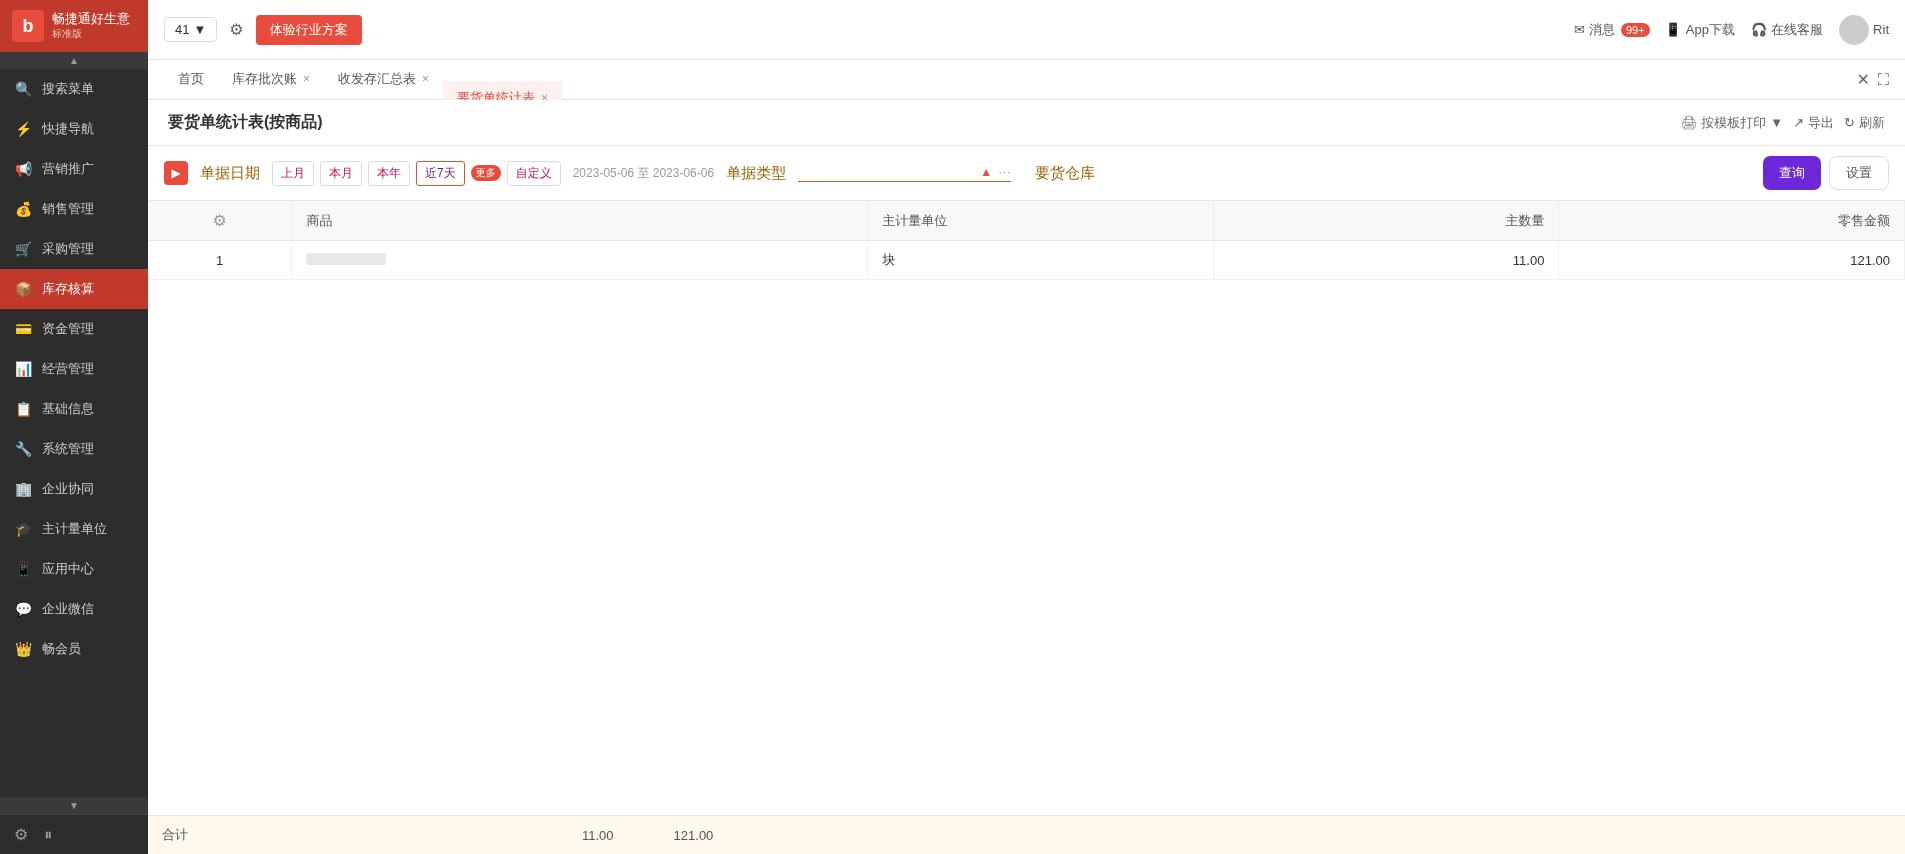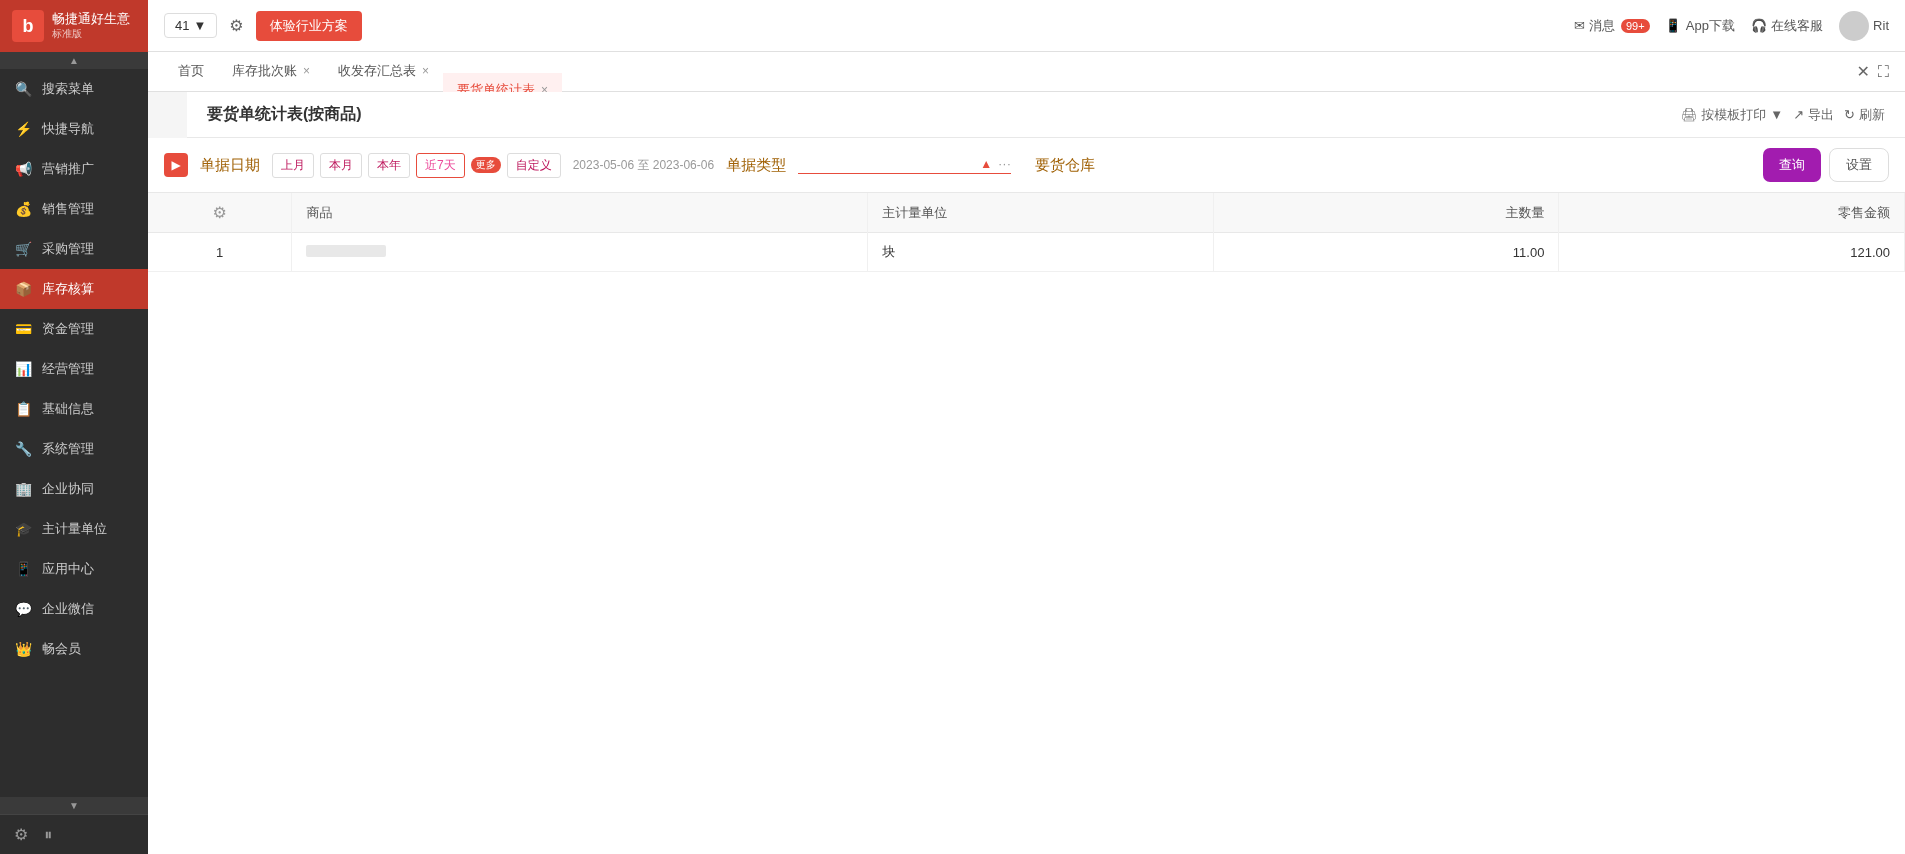--- a/index.html
+++ b/index.html
@@ -89,21 +89,21 @@
       flex-direction: column;
       overflow: hidden;
     }
 
     
     .topbar {
       background: white;
       display: flex;
       align-items: center;
       padding: 0 16px;
-      height: 52px;
+      height: 60px;
       border-bottom: 1px solid #e0e0e0;
       justify-content: space-between;
     }
     .topbar-left { display: flex; align-items: center; gap: 12px; }
     .topbar-dropdown {
       display: flex;
       align-items: center;
       gap: 4px;
       border: 1px solid #ddd;
       border-radius: 4px;
@@ -191,21 +191,20 @@
     }
 
     
     .page-header {
       background: white;
       padding: 12px 20px;
       display: flex;
       align-items: center;
       justify-content: space-between;
       border-bottom: 1px solid #e8e8e8;
-      margin-left: 39px;
     }
     .page-title { font-size: 16px; font-weight: bold; color: #333; }
     .page-header-actions { display: flex; align-items: center; gap: 10px; }
     .page-header-btn {
       display: flex; align-items: center; gap: 4px;
       color: #666; cursor: pointer; font-size: 13px;
     }
 
     
     .filter-bar {
@@ -233,21 +232,21 @@
     .filter-date-group { display: flex; align-items: center; gap: 6px; }
     .filter-date-btn {
       padding: 3px 8px;
       border: 1px solid #ddd;
       border-radius: 3px;
       cursor: pointer;
       font-size: 12px;
       background: white;
       color: #be185d;
     }
-    .filter-date-btn.active { border-color: #e74c3c; color: #ec4899; }
+    .filter-date-btn.active { border-color: #e74c3c; color: #701a75; }
     .filter-badge-more {
       background: #e74c3c;
       color: white;
       border-radius: 10px;
       padding: 1px 5px;
       font-size: 10px;
     }
     .filter-date-range { font-size: 12px; color: #999; }
     .filter-select-wrap {
       display: flex; align-items: center; gap: 6px;
@@ -280,21 +279,21 @@
     }
     .dropdown-item {
       padding: 10px 16px;
       cursor: pointer;
       font-size: 13px;
       color: #333;
     }
     .dropdown-item.selected { background: #fef0ef; color: #e74c3c; }
     .filter-action-btns { margin-left: auto; display: flex; gap: 8px; }
     .btn-query {
-      background: #a21caf; color: white;
+      background: #6d28d9; color: white;
       border: none; border-radius: 7px;
       padding: 8px 16px; cursor: pointer;
       font-size: 13px;
     }
     .btn-settings {
       background: white; color: #555;
       border: 1px solid #ddd; border-radius: 8px;
       padding: 6px 16px; cursor: pointer;
       font-size: 13px;
     }
@@ -569,15 +568,20 @@
               <span class="cell-placeholder"></span>
             </td>
             <td class="col-unit">块</td>
             <td class="col-qty td-right">11.00</td>
             <td class="col-amount td-right">121.00</td>
           </tr>
         </tbody>
       </table>
     </div>
 
+    <div class="table-footer">
+      <span class="footer-label">合计</span>
+      <span style="margin-left:220px;">11.00</span>
+      <span style="margin-left:60px;">121.00</span>
+    </div>
 
   </div>
 </div>
 
 </body></html>

